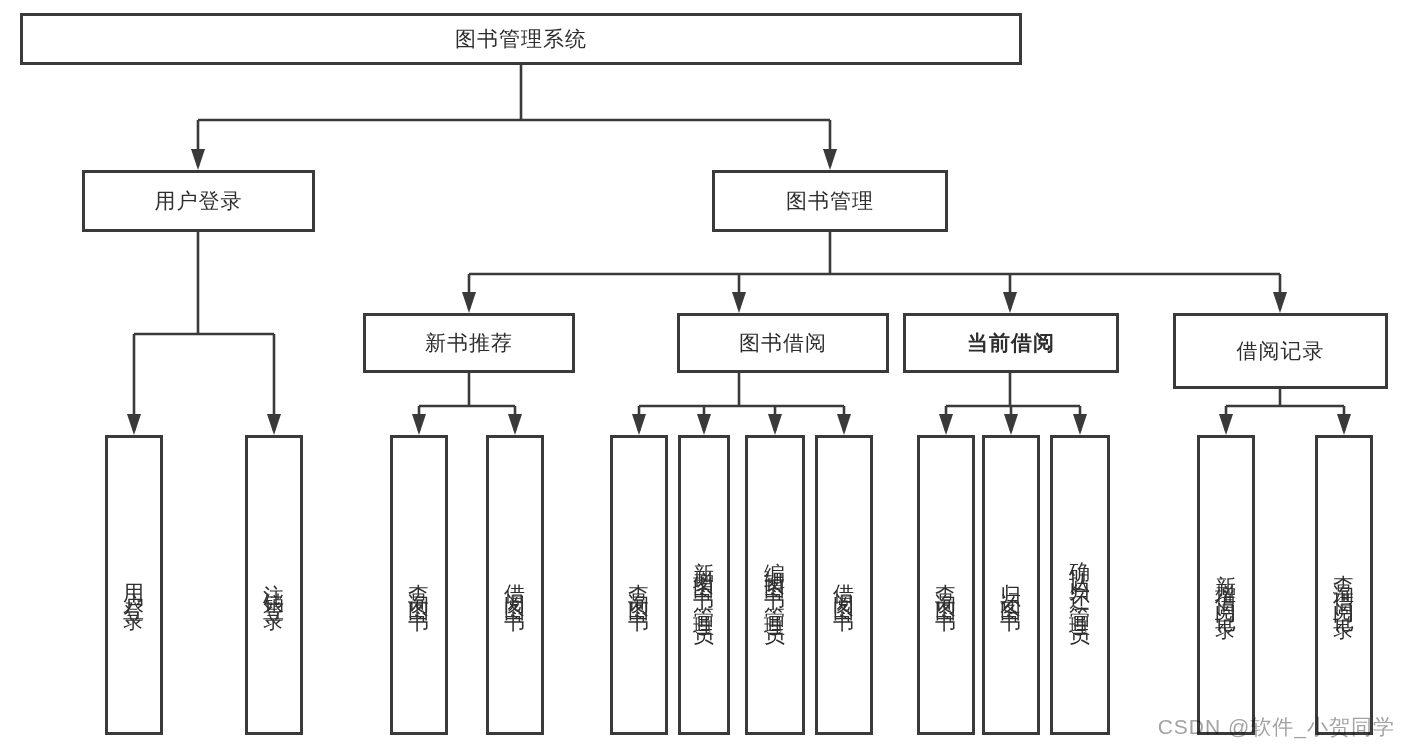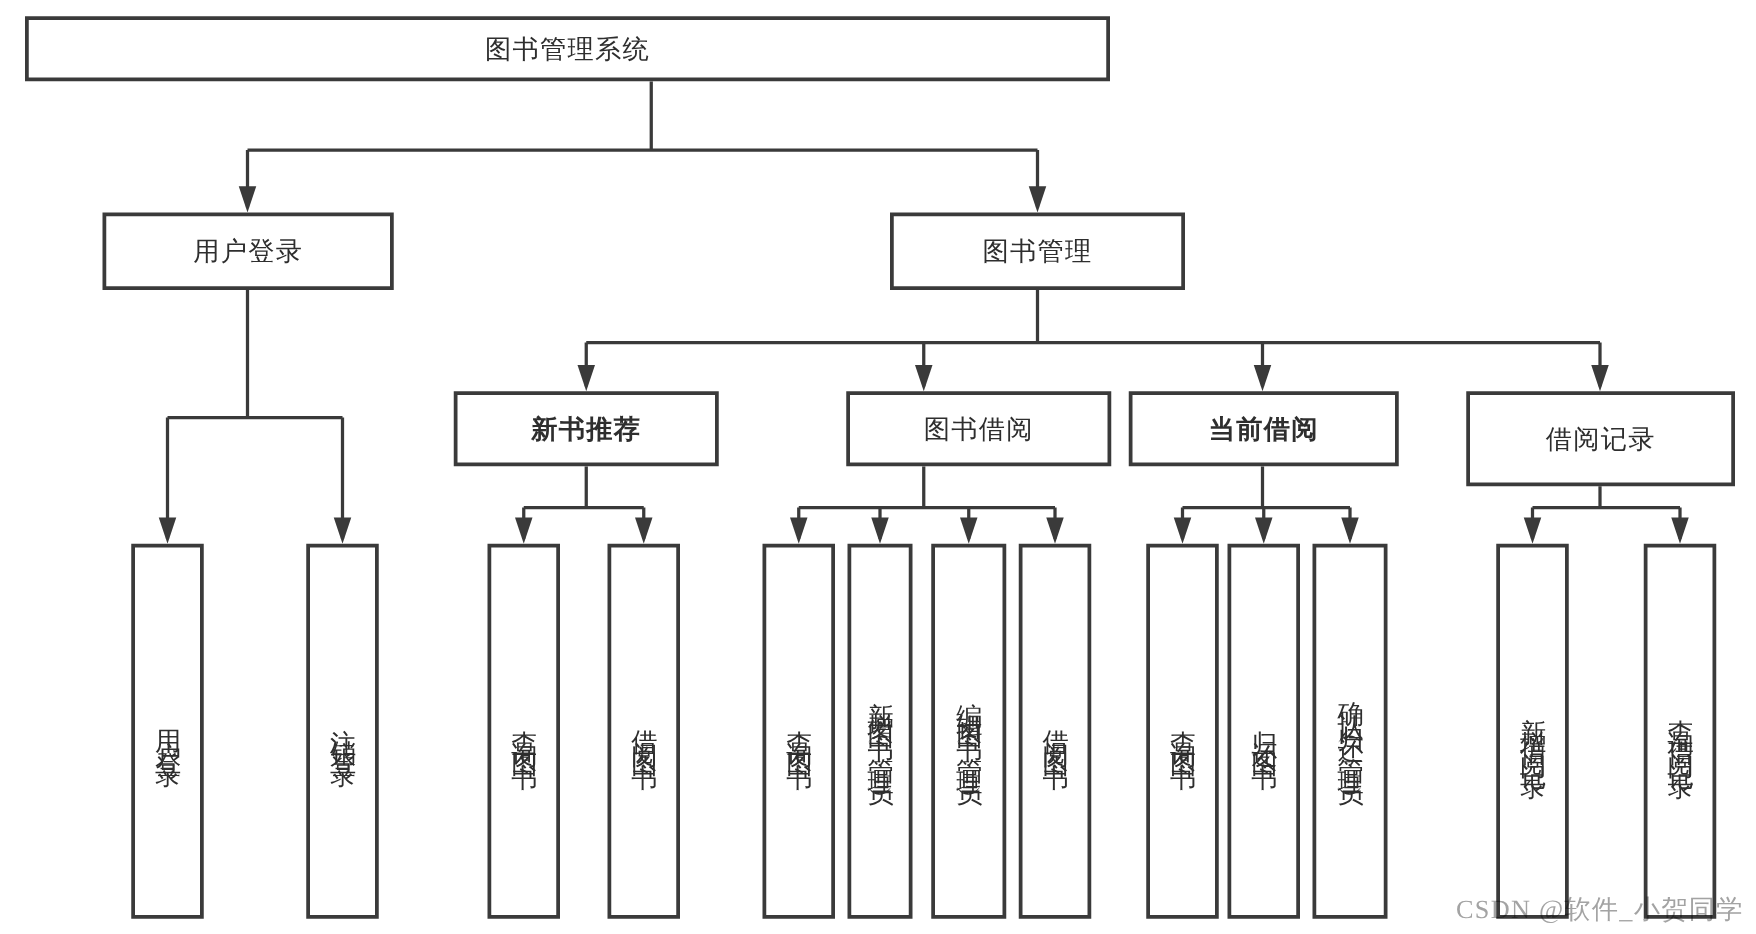--- a/index.html
+++ b/index.html
@@ -12,38 +12,38 @@
     position:absolute;box-sizing:border-box;border:3px solid #3a3a3a;background:#ffffff;
     display:flex;align-items:center;justify-content:center;
     color:#2e2e2e;z-index:1;
   }
   .box.h span{font-size:21px;letter-spacing:1px;white-space:nowrap;}
   .box.v span{
     writing-mode:vertical-rl;text-orientation:mixed;
     font-size:21px;line-height:1;letter-spacing:9px;white-space:nowrap;
   }
   
-  .n-root {left:20px;  top:13px;  width:868px;height:52px;}
+  .n-root {left:20px;  top:13px;  width:1002px;height:52px;}
   .n-login{left:82px;  top:170px; width:233px; height:62px;}
   .n-mgmt {left:712px; top:170px; width:236px; height:62px;}
-  .n-rec  {left:363px; top:313px; width:212px; height:60px;font-weight:bold;}
+  .n-rec  {left:363px; top:313px; width:212px; height:60px;}
   .n-bor  {left:633px; top:313px; width:212px; height:60px;margin-left:44px;}
   .n-cur  {left:903px; top:313px; width:216px; height:60px;font-weight:bold;}
   .n-recd {left:1173px;top:313px; width:215px; height:76px;}
   
   .lf{top:435px;height:300px;width:58px;}
   .l-a{left:105px;} .l-b{left:245px;}
   .l-c{left:390px;} .l-d{left:486px;}
   .l-e{left:610px;} .l-f{left:678px;width:52px;} .l-g{left:745px;width:60px;} .l-h{left:815px;}
   .l-i{left:917px;} .l-j{left:982px;} .l-k{left:1050px;width:60px;}
   .l-l{left:1197px;} .l-m{left:1315px;}
   .watermark{
     position:absolute;right:10px;bottom:6px;z-index:2;
     font-size:21px;color:#a3a3a3;letter-spacing:1px;
-    mix-blend-mode:multiply;white-space:nowrap;font-family:Liberation Serif, serif;
+    mix-blend-mode:multiply;white-space:nowrap;
   }
 </style>
 </head>
 <body>
 
 <div class="canvas">
 
   <svg class="wires" width="1405" height="747" viewBox="0 0 1405 747">
     <g stroke="#3a3a3a" stroke-width="2.6" fill="none">
 

